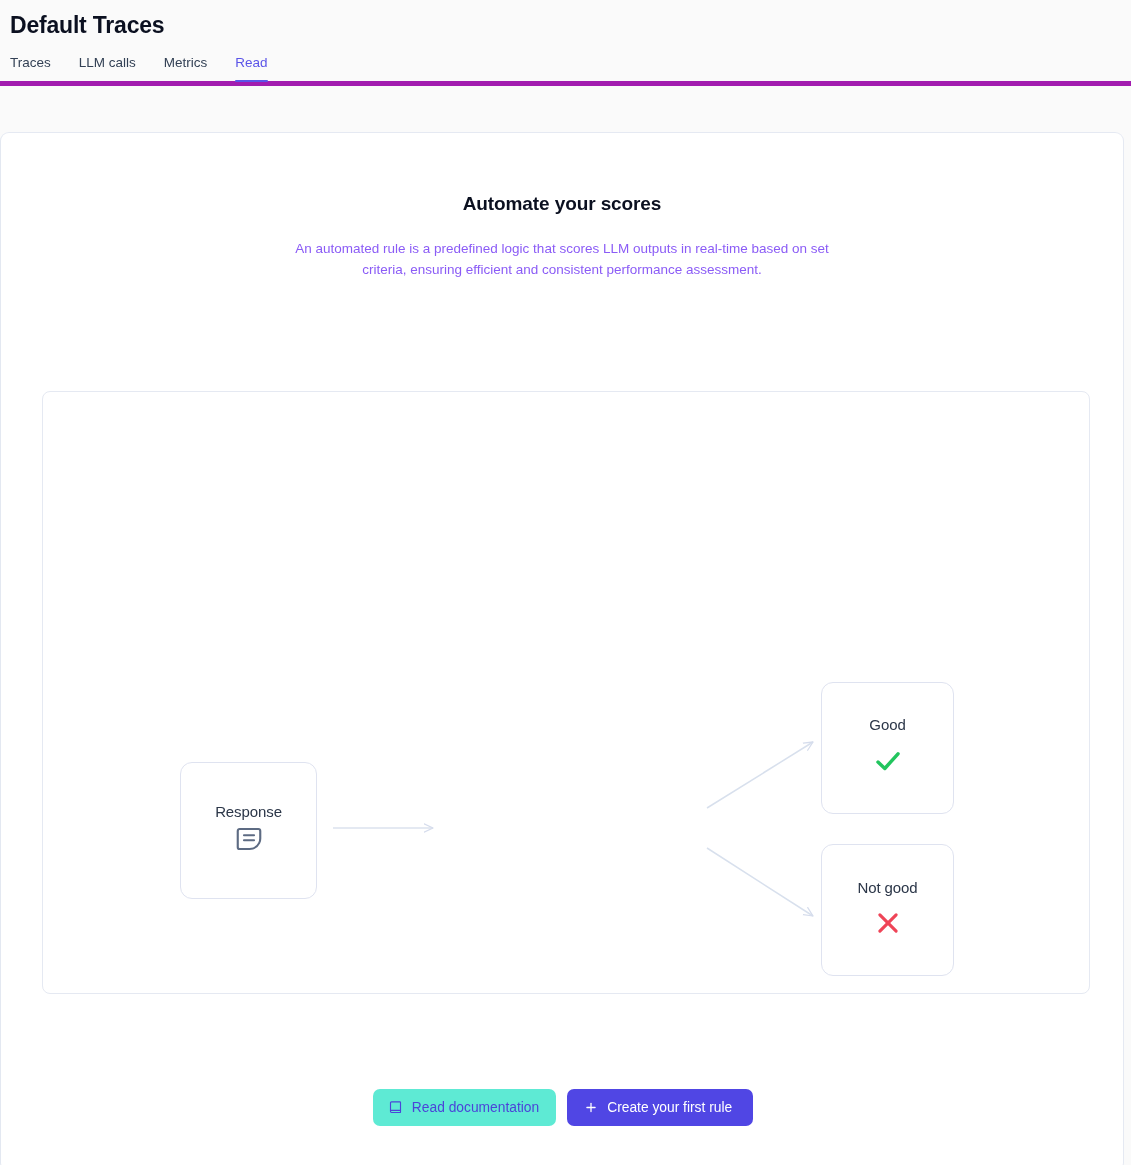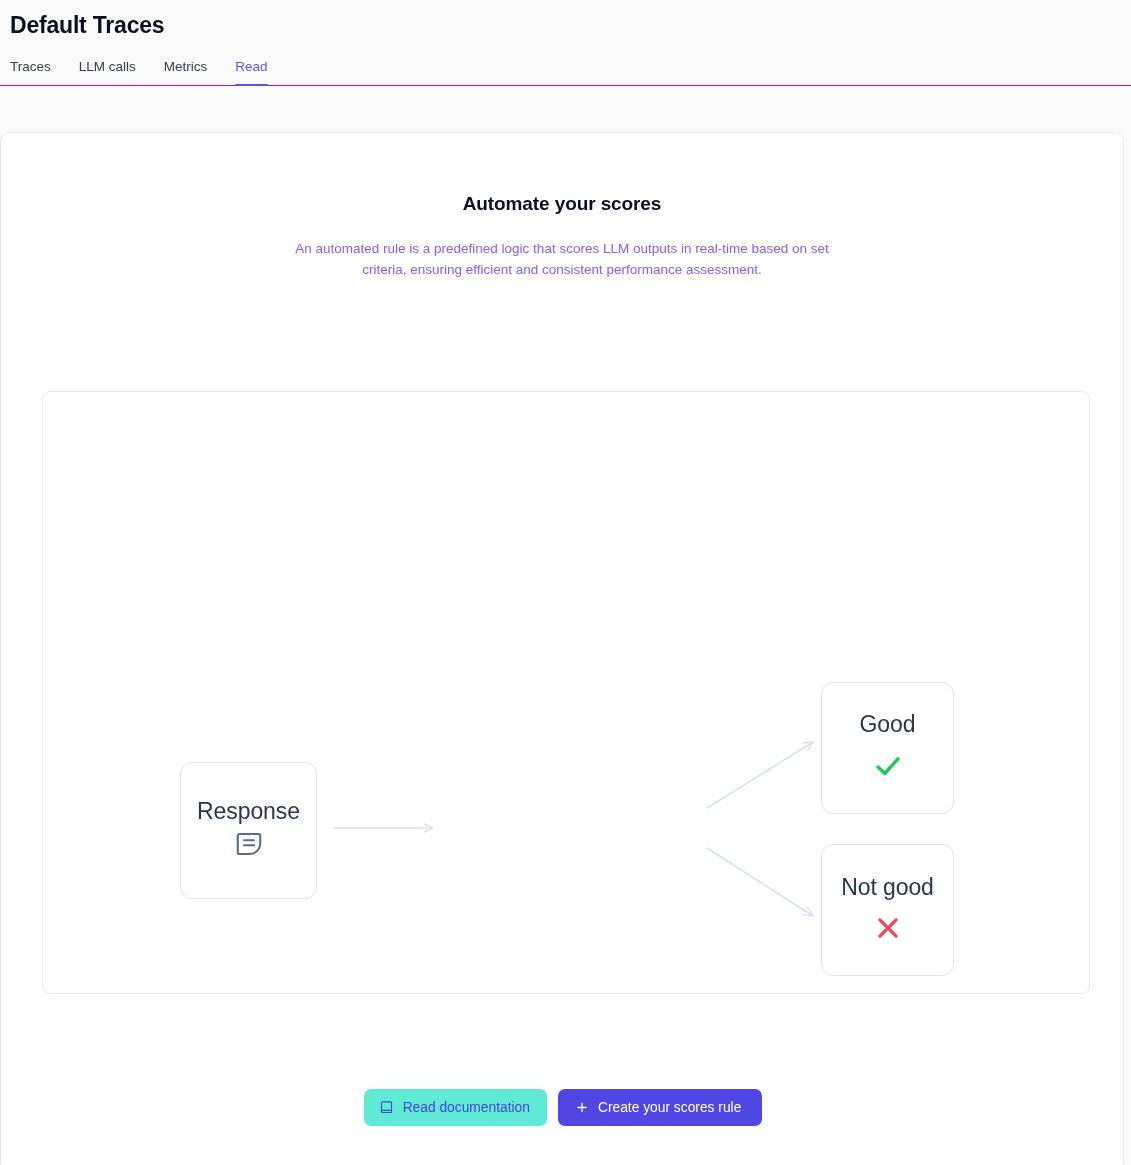--- a/index.html
+++ b/index.html
@@ -29,21 +29,21 @@
     color: #0b1020;
     padding-top: 11px;
     line-height: 28px;
   }
 
   .tabbar {
     display: flex;
     align-items: flex-end;
     gap: 0;
     margin-top: 19px;
-    border-bottom: 1px solid #a21caf;
+    border-bottom: 5px solid #a21caf;
     margin-left: -10px;
     padding-left: 10px;
     height: 28px;
   }
 
   .tab {
     position: relative;
     font-size: 13.5px;
     line-height: 16px;
     color: #334155;
@@ -164,21 +164,21 @@
 
   .node-notgood {
     left: 778px;
     top: 452px;
     width: 133px;
     height: 132px;
     gap: 12px;
   }
 
   .node-title {
-    font-size: 23px;
+    font-size: 15px;
     font-weight: 500;
     color: #2b3648;
     letter-spacing: -0.1px;
   }
 
   .node-title-rule {
     font-size: 17.5px;
     font-weight: 700;
     color: #2b3648;
   }
@@ -333,17 +333,17 @@
       <span>Read documentation</span>
     </button>
 
     <button class="btn btn-primary">
       <span class="plus-glyph">
         <svg width="14" height="14" viewBox="0 0 24 24" fill="none" stroke="#ffffff" stroke-width="2.2" stroke-linecap="round">
           <line x1="12" y1="5" x2="12" y2="19"></line>
           <line x1="5" y1="12" x2="19" y2="12"></line>
         </svg>
       </span>
-      <span>Create your scores rule</span>
+      <span>Create your first rule</span>
     </button>
 
   </div>
 </div>
 
 </body></html>

